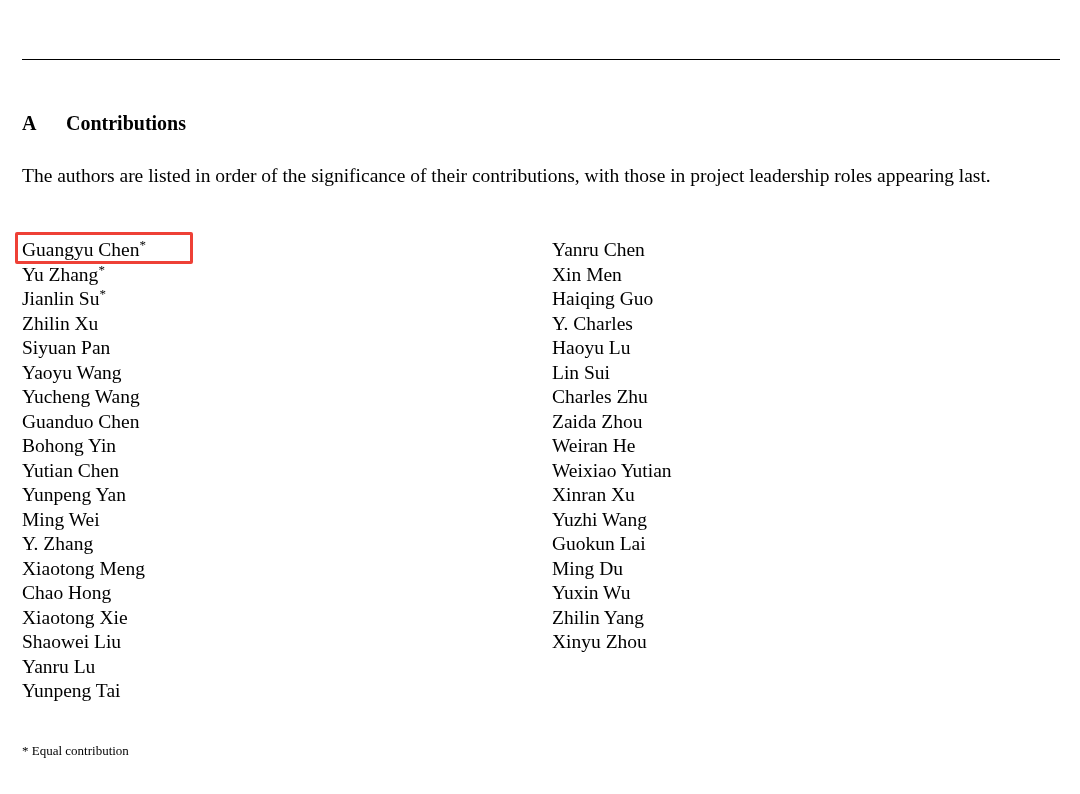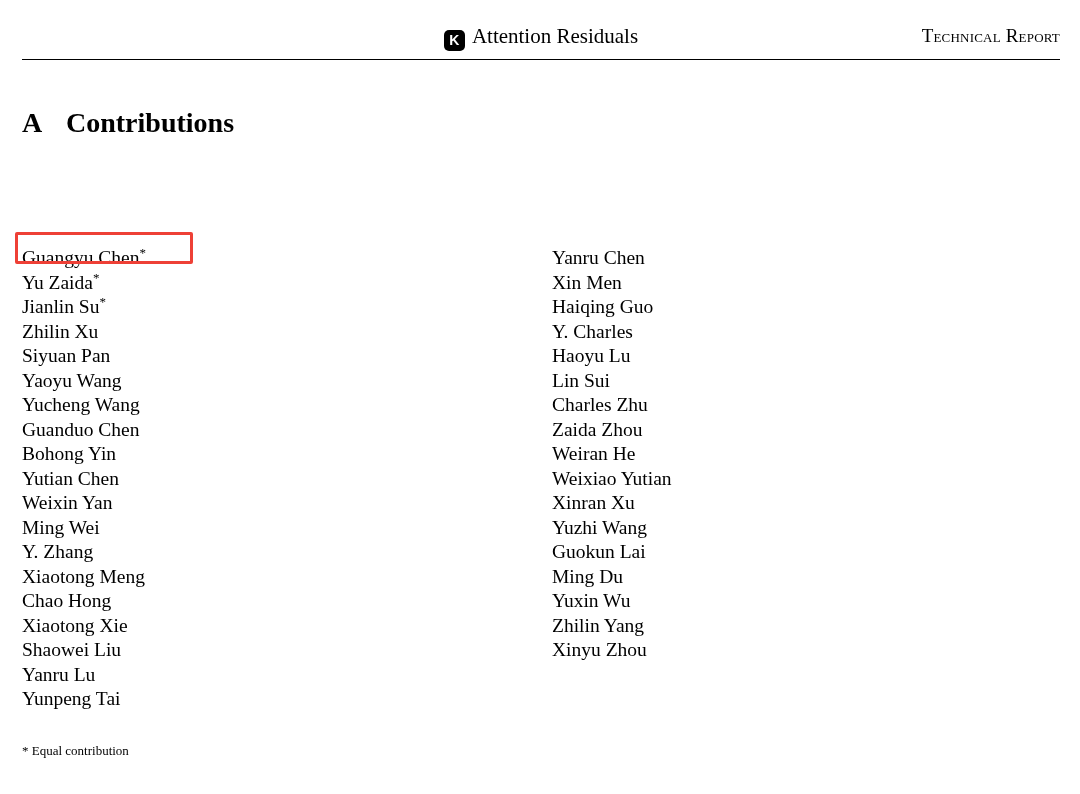--- a/index.html
+++ b/index.html
@@ -74,21 +74,21 @@
     width: 1038px;
     height: 1px;
     background: #000000;
   }
 
   
   .section-head {
     position: absolute;
     left: 22px;
     top: 108px;
-    font-size: 28px;
+    font-size: 20px;
     font-weight: bold;
     line-height: 30px;
     white-space: nowrap;
   }
   .section-letter {
     display: inline-block;
     width: 44px;
   }
 
   
@@ -105,21 +105,20 @@
   
   .authors {
     position: absolute;
     left: 22px;
     top: 238px;
     width: 1040px;
   }
   .col {
     position: absolute;
     top: 0;
-    margin-top: 8px;
   }
   .col-left { left: 0; }
   .col-right { left: 530px; }
   .author {
     font-size: 19.5px;
     line-height: 24.5px;
     height: 24.5px;
     white-space: nowrap;
     position: relative;
   }
@@ -150,46 +149,41 @@
     font-size: 13px;
     line-height: 25px;
     white-space: nowrap;
   }
 </style>
 </head>
 <body>
 
 <div class="page">
 
-  <div class="runhead">
-    <div class="runhead-center">
-      <span class="logo-mark">K</span><span>Attention Residuals</span>
-    </div>
-    <div class="runhead-right">Technical Report</div>
-  </div>
   <div class="runhead-rule"></div>
 
   <div class="section-head">
     <span class="section-letter">A</span><span>Contributions</span>
   </div>
 
+  <div class="intro">The authors are listed in order of the significance of their contributions, with those in project leadership roles appearing last.</div>
 
   <div class="authors">
     <div class="col col-left">
       <div class="author"><span>Guangyu Chen</span><sup>*</sup></div>
-      <div class="author"><span>Yu Zaida</span><sup>*</sup></div>
+      <div class="author"><span>Yu Zhang</span><sup>*</sup></div>
       <div class="author"><span>Jianlin Su</span><sup>*</sup></div>
       <div class="author"><span>Zhilin Xu</span><sup></sup></div>
       <div class="author"><span>Siyuan Pan</span><sup></sup></div>
       <div class="author"><span>Yaoyu Wang</span><sup></sup></div>
       <div class="author"><span>Yucheng Wang</span><sup></sup></div>
       <div class="author"><span>Guanduo Chen</span><sup></sup></div>
       <div class="author"><span>Bohong Yin</span><sup></sup></div>
       <div class="author"><span>Yutian Chen</span><sup></sup></div>
-      <div class="author"><span>Weixin Yan</span><sup></sup></div>
+      <div class="author"><span>Yunpeng Yan</span><sup></sup></div>
       <div class="author"><span>Ming Wei</span><sup></sup></div>
       <div class="author"><span>Y. Zhang</span><sup></sup></div>
       <div class="author"><span>Xiaotong Meng</span><sup></sup></div>
       <div class="author"><span>Chao Hong</span><sup></sup></div>
       <div class="author"><span>Xiaotong Xie</span><sup></sup></div>
       <div class="author"><span>Shaowei Liu</span><sup></sup></div>
       <div class="author"><span>Yanru Lu</span><sup></sup></div>
       <div class="author"><span>Yunpeng Tai</span><sup></sup></div>
     </div>
 

